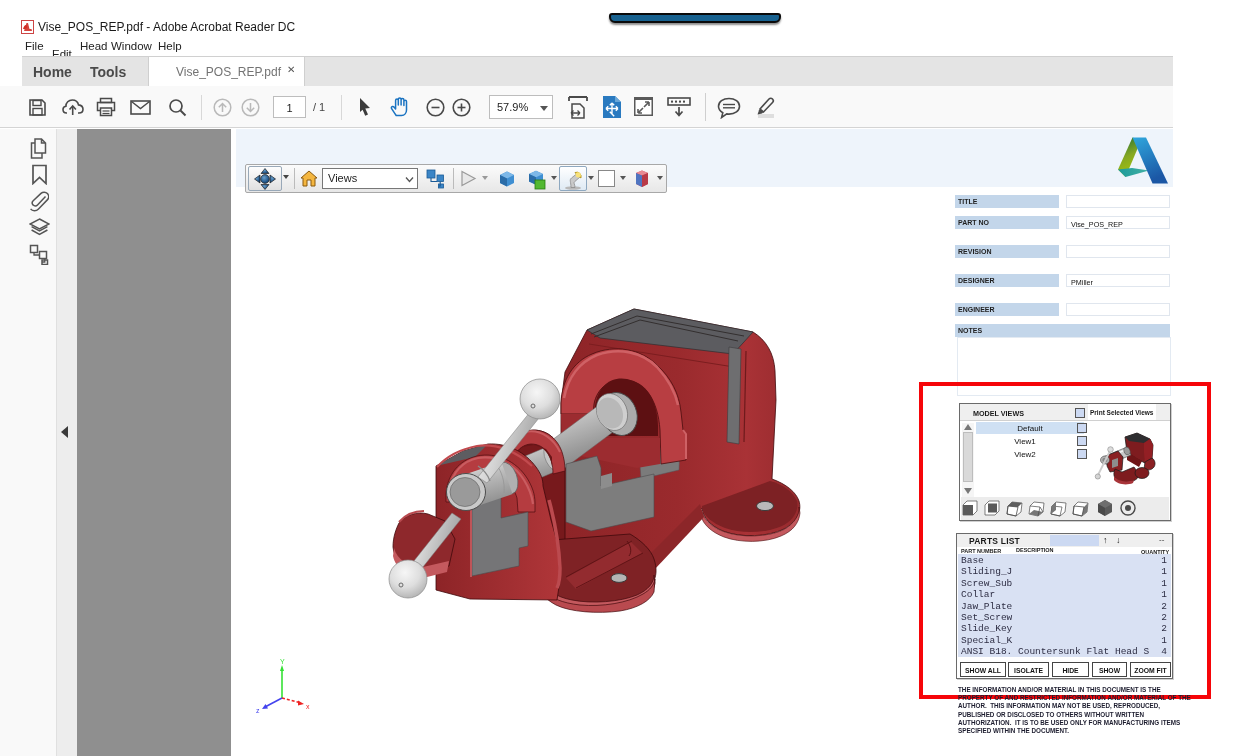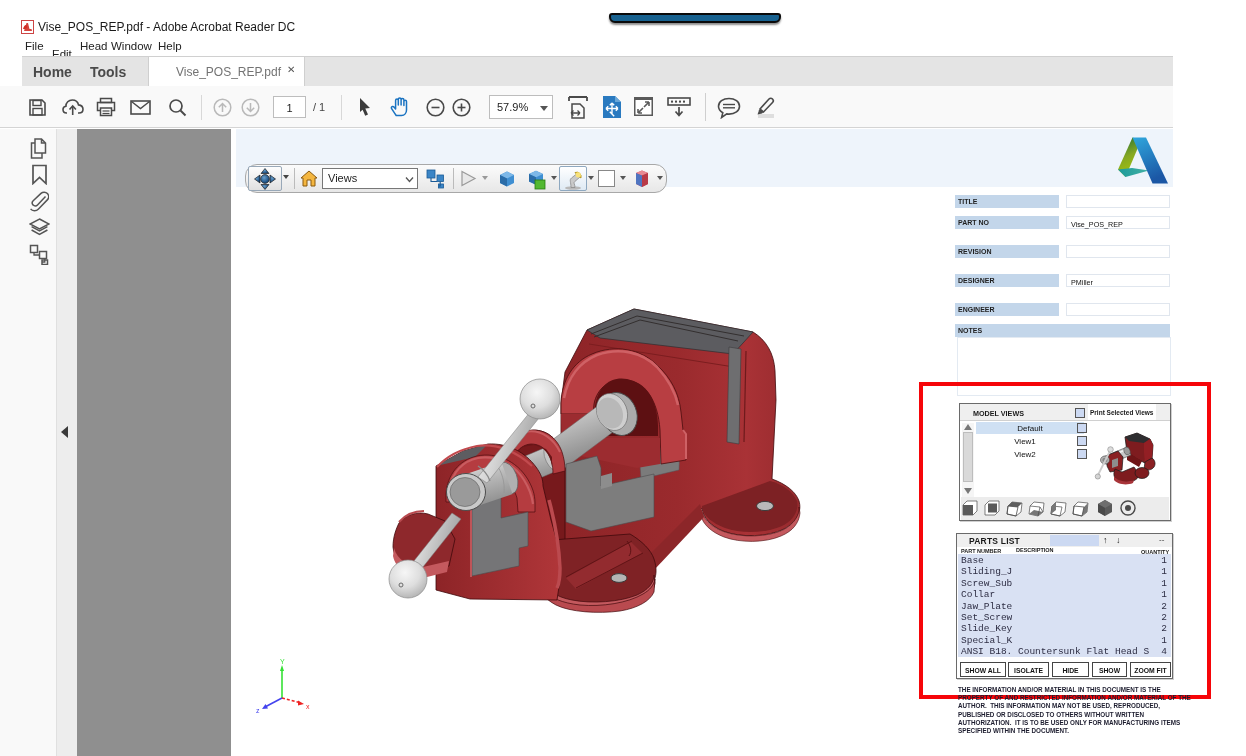--- a/index.html
+++ b/index.html
@@ -184,21 +184,21 @@
     </svg>
   </div>
   <div class="abs" style="left:56px;top:129px;width:21px;height:627px;background:#ededed;border-left:1px solid #e0e0e0;"></div>
 
   <div class="abs" style="left:61px;top:426px;width:0;height:0;border-top:6px solid transparent;border-bottom:6px solid transparent;border-right:7px solid #3a3a3a;"></div>
 
   <div class="abs" style="left:77px;top:129px;width:154px;height:627px;background:#8f8f8f;"></div>
 
   <div class="abs" style="left:236px;top:129px;width:937px;height:58px;background:#eef4fb;"></div>
 
-  <div class="abs" id="toolbar3d" style="left:245px;top:164px;width:422px;height:29px;background:linear-gradient(#fbfbfb,#e7e7e7);border:1px solid #a8a8a8;border-radius:12px;padding-left:32px;">
+  <div class="abs" id="toolbar3d" style="left:245px;top:164px;width:422px;height:29px;background:linear-gradient(#fbfbfb,#e7e7e7);border:1px solid #a8a8a8;border-radius:2px;padding-left:32px;">
 
     <div class="abs" style="left:2px;top:1px;width:34px;height:25px;background:linear-gradient(#fdfdfd,#e0e0e0);border:1px solid #98a8b8;border-radius:2px;"></div>
     <svg class="abs" style="left:6px;top:3px;" width="26" height="22" viewBox="0 0 26 22">
       <defs>
           <radialGradient id="rot4" cx="0.4" cy="0.35" r="0.8">
             <stop offset="0" stop-color="#6aa0cc"></stop>
             <stop offset="0.6" stop-color="#24598c"></stop>
             <stop offset="1" stop-color="#0e2f50"></stop>
           </radialGradient>
         </defs>

